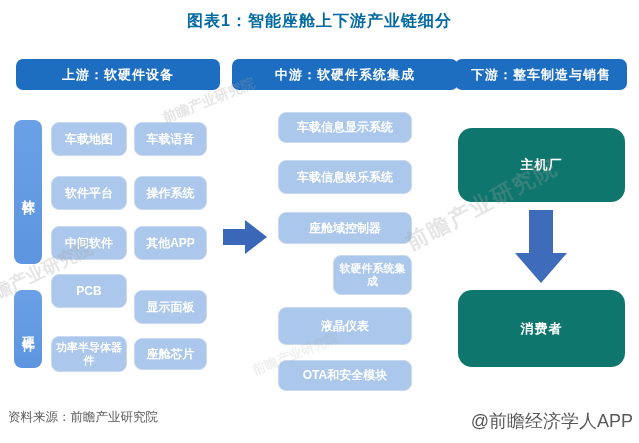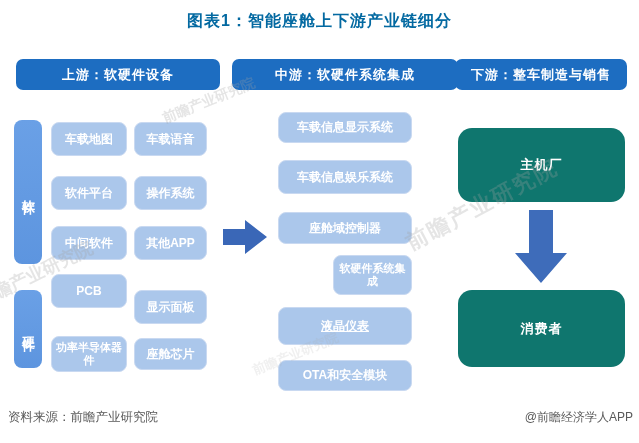--- a/index.html
+++ b/index.html
@@ -43,35 +43,35 @@
   #h1{left:51px;top:274px;width:76px;height:34px;text-align:right;}
   #h2{left:134px;top:290px;width:73px;height:34px;}
   #h3{left:51px;top:336px;width:76px;height:36px;font-size:11px;padding:2px;}
   #h4{left:134px;top:338px;width:73px;height:32px;}
   
   #m1{left:278px;top:112px;width:134px;height:31px;}
   #m2{left:278px;top:160px;width:134px;height:34px;}
   #m3{left:278px;top:212px;width:134px;height:32px;}
   #m4{left:278px;top:257px;width:47px;height:36px;}
   #m5{left:333px;top:255px;width:79px;height:40px;font-size:11px;padding:2px;}
-  #m6{left:278px;top:307px;width:134px;height:38px;text-decoration:underline;}
+  #m6{left:278px;top:307px;width:134px;height:38px;}
   #m7{left:278px;top:360px;width:134px;height:31px;}
   
   .bigbox{
     position:absolute;left:458px;width:167px;background:#0f766e;border-radius:14px;
     color:#fff;font-size:13px;font-weight:bold;letter-spacing:1px;
     display:flex;align-items:center;justify-content:center;
   }
   #d1{top:128px;height:74px;}
   #d2{top:290px;height:77px;}
   .arrow{position:absolute;}
   #arrow-right{left:223px;top:220px;}
   #arrow-down{left:515px;top:210px;}
   .footer-src{position:absolute;left:8px;top:409px;font-size:12.5px;color:#595959;}
-  .footer-credit{position:absolute;right:6px;top:409px;font-size:12px;color:#595959;}
+  .footer-credit{position:absolute;right:6px;top:409px;font-size:18px;color:#595959;}
   .watermark{
     position:absolute;color:rgba(160,160,160,0.28);font-weight:bold;
     pointer-events:none;white-space:nowrap;z-index:6;
   }
   #wm1{left:160px;top:92px;font-size:14px;transform:rotate(-22deg);}
   #wm2{left:398px;top:190px;font-size:22px;transform:rotate(-28deg);letter-spacing:2px;}
   #wm3{left:-28px;top:262px;font-size:18px;transform:rotate(-26deg);}
   #wm4{left:250px;top:345px;font-size:13px;transform:rotate(-22deg);color:rgba(170,170,170,0.18);}
 </style>
 </head>

